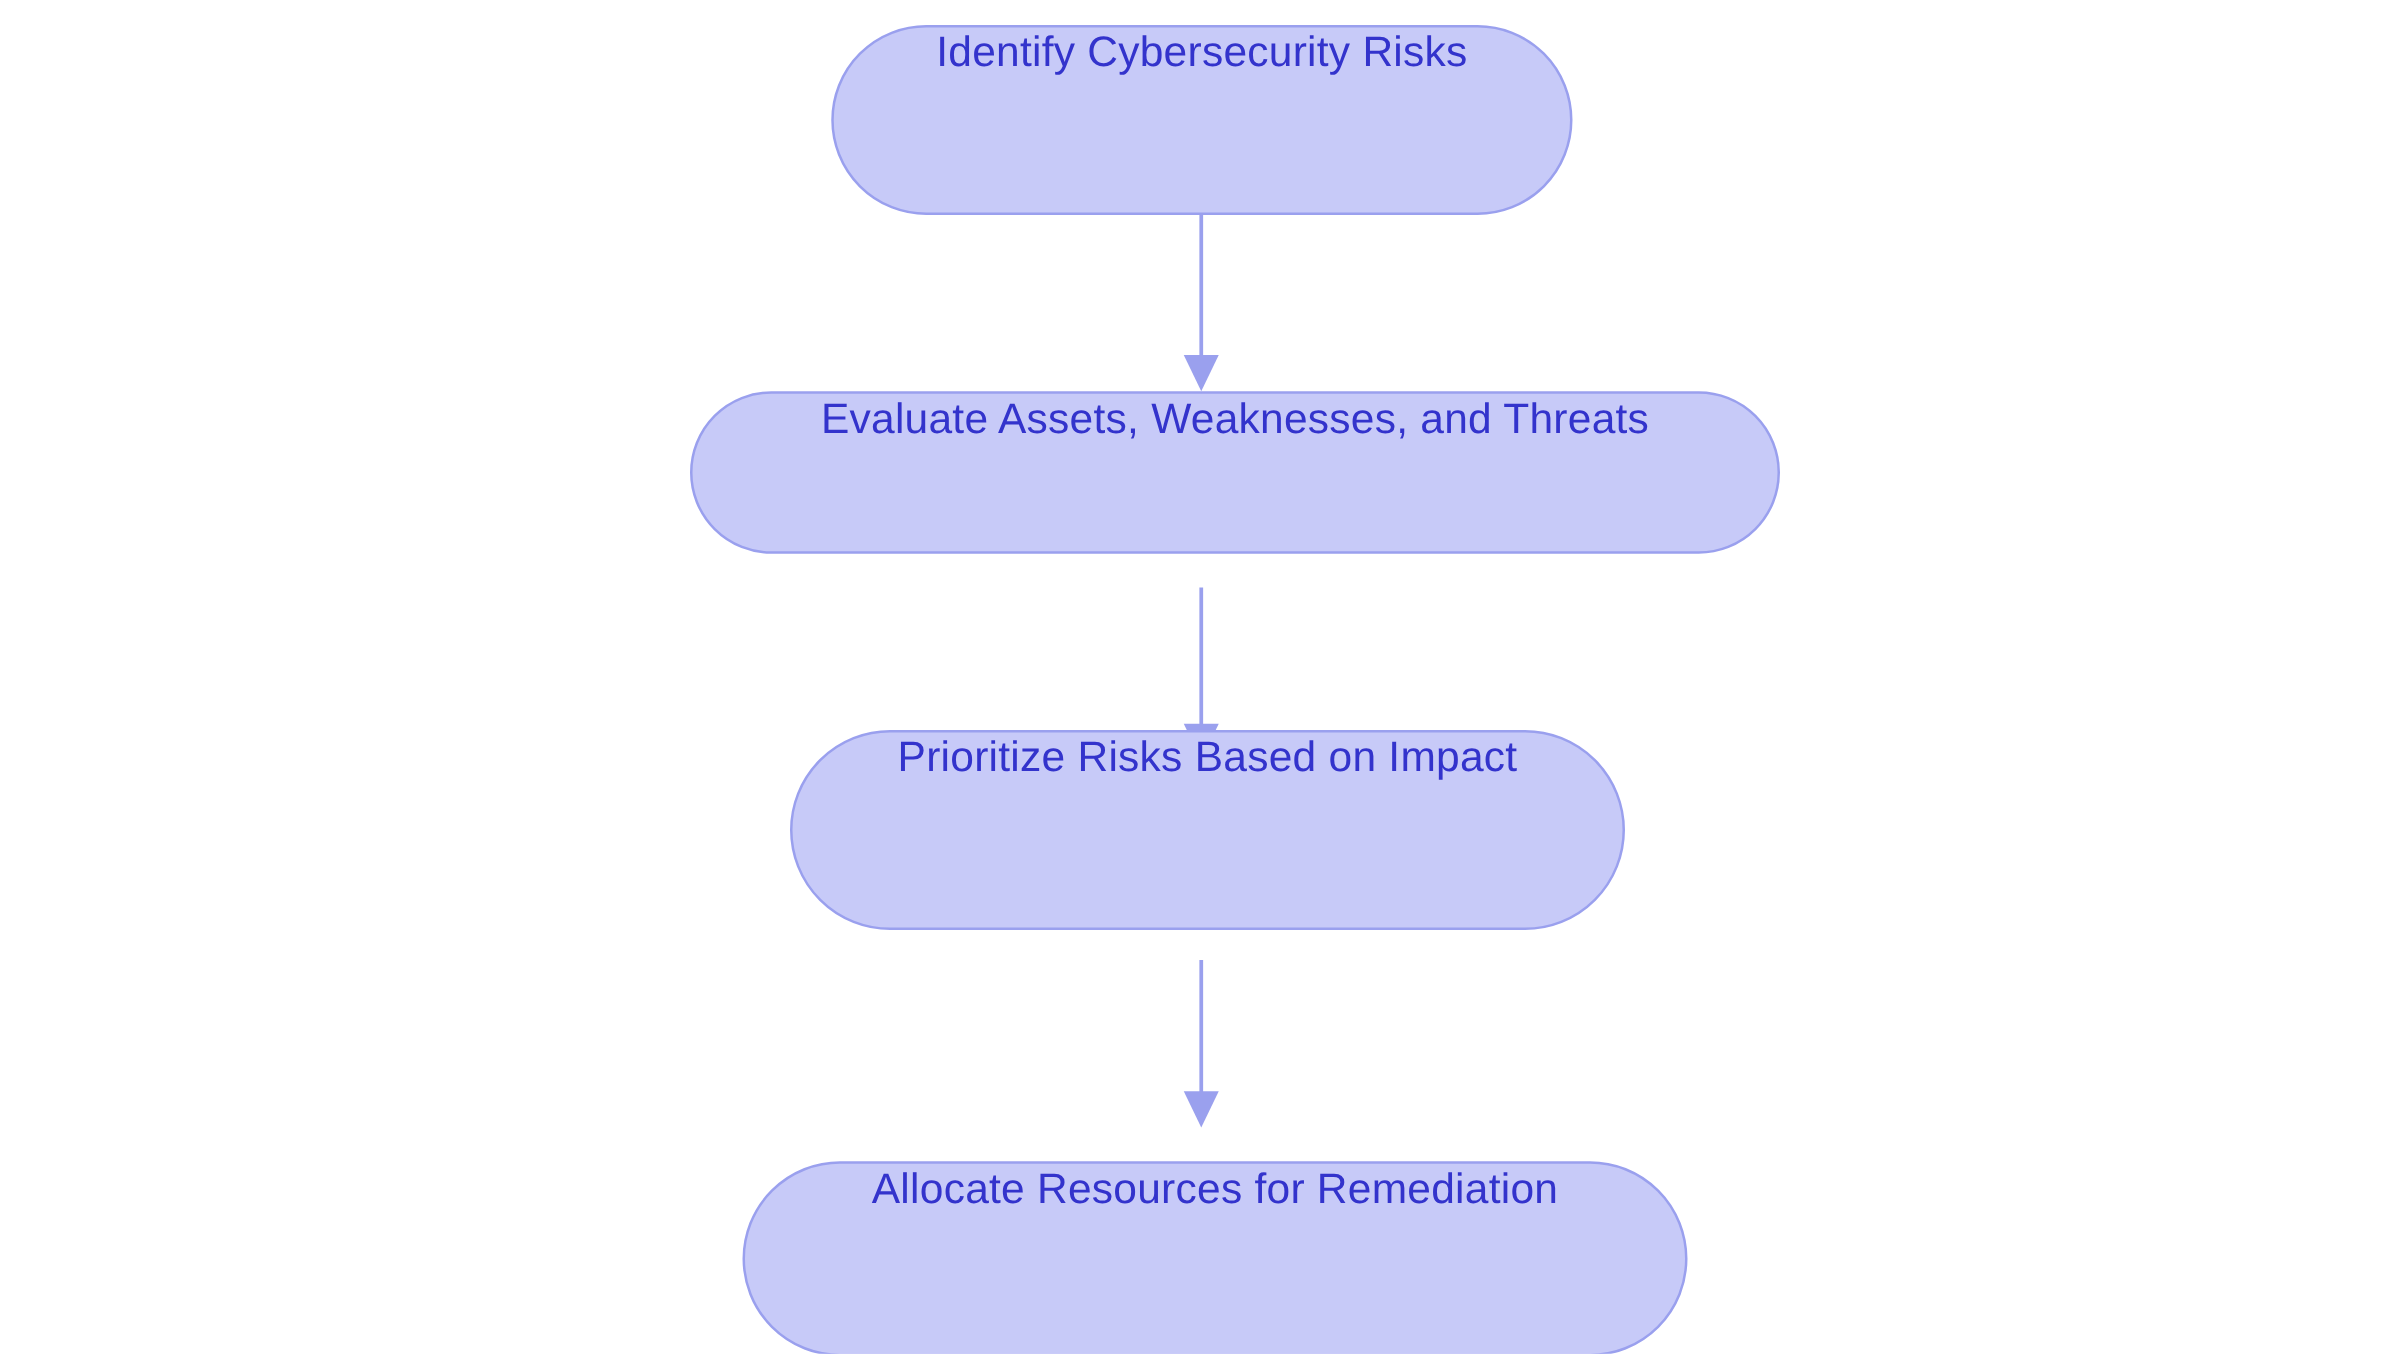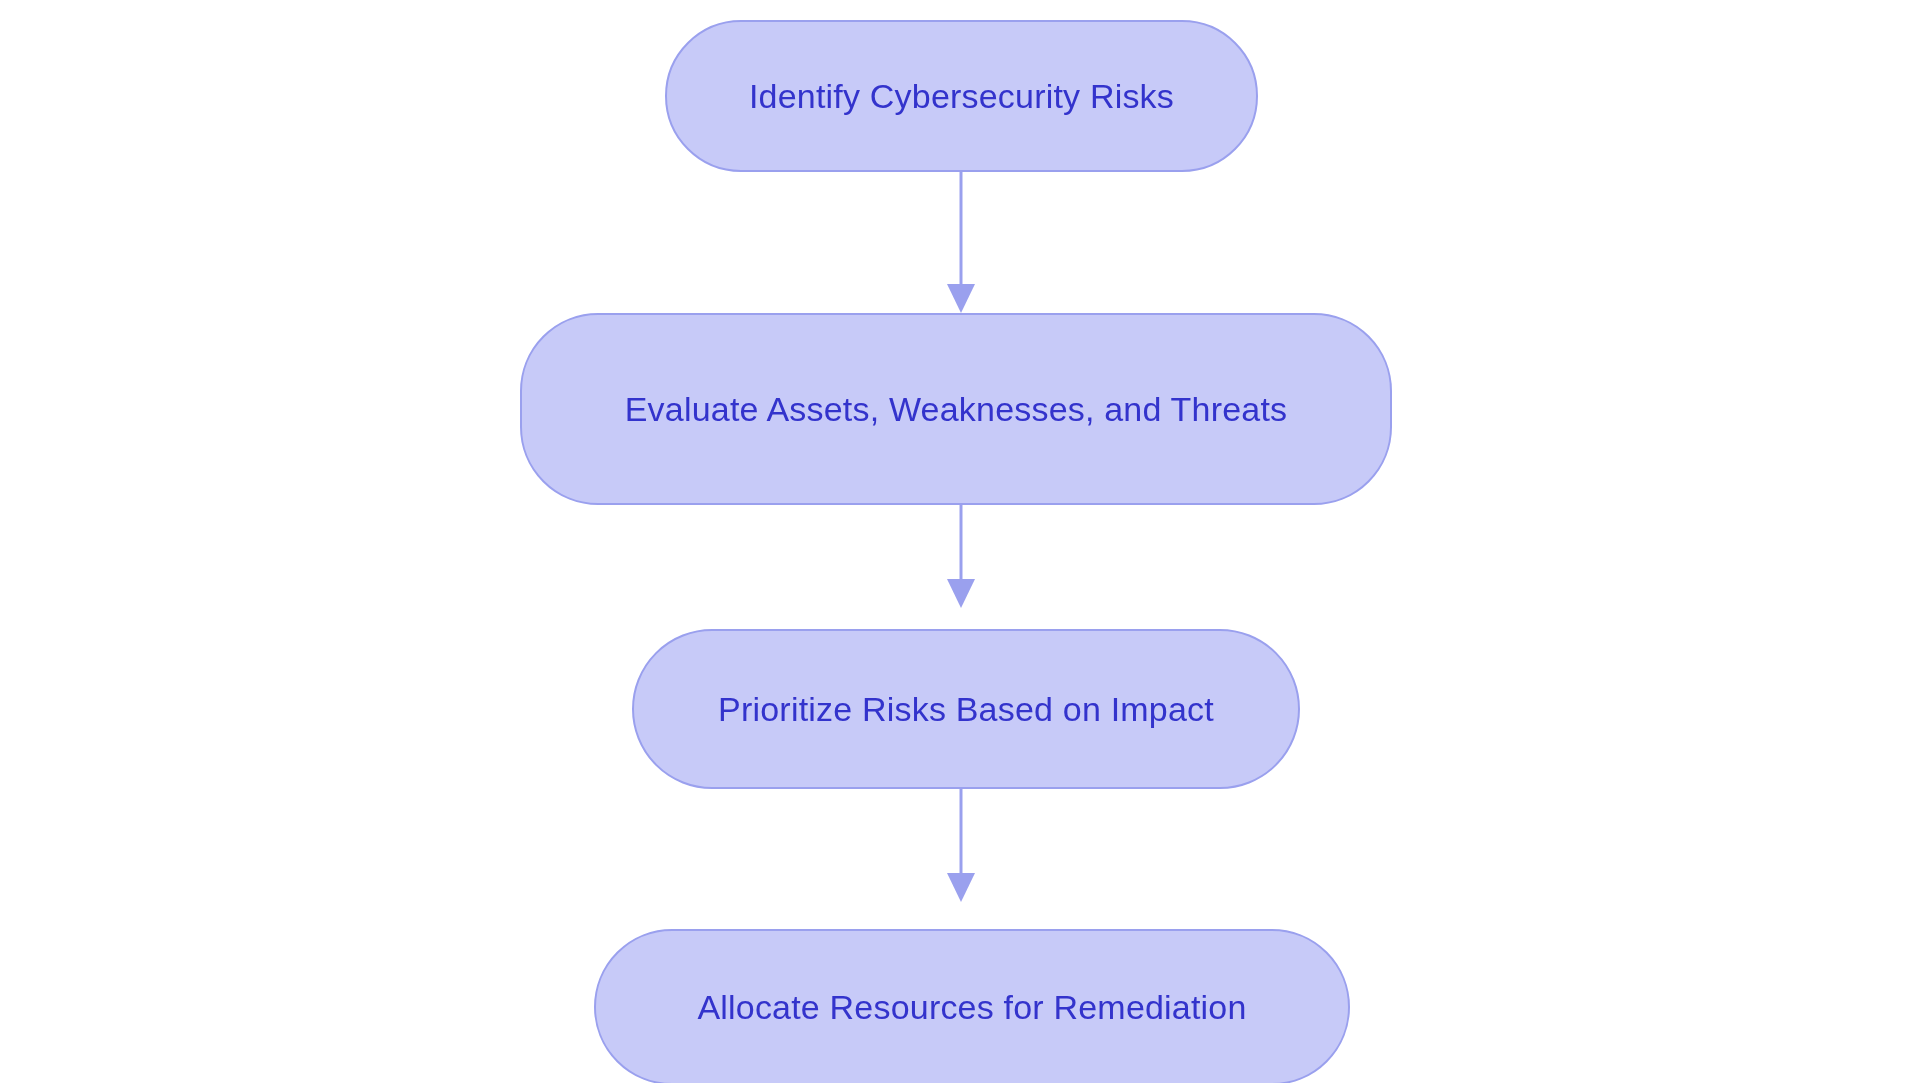--- a/index.html
+++ b/index.html
@@ -20,38 +20,37 @@
     height: 1083px;
     background: #ffffff;
   }
   .node {
     position: absolute;
     box-sizing: border-box;
     background: #c7caf8;
     border: 2px solid #9aa0ee;
     border-radius: 78px;
     display: flex;
-    align-items: center;
     justify-content: center;
     text-align: center;
   }
   .node-label {
     color: #3333cc;
     font-family: "Liberation Sans", "DejaVu Sans", sans-serif;
     font-size: 34px;
     font-weight: 400;
     letter-spacing: 0.2px;
     line-height: 1.2;
     white-space: nowrap;
     padding: 0 26px;
   }
   
   #node-0 { left: 665px;  top: 20px;   width: 593px; height: 152px; border-radius: 76px; }
-  #node-1 { left: 520px;  top: 313px;  width: 872px; height: 192px; border-radius: 78px; }
-  #node-2 { left: 632px;  top: 629px;  width: 668px; height: 160px; border-radius: 80px; }
+  #node-1 { left: 552px;  top: 313px;  width: 872px; height: 130px; border-radius: 78px; }
+  #node-2 { left: 632px;  top: 584px;  width: 668px; height: 160px; border-radius: 80px; }
   #node-3 { left: 594px;  top: 902px;  width: 756px; height: 156px; border-radius: 78px; margin-top: 27px; }
 
   .edge {
     position: absolute;
     left: 0;
     top: 0;
     width: 1920px;
     height: 1083px;
     overflow: visible;
     pointer-events: none;

